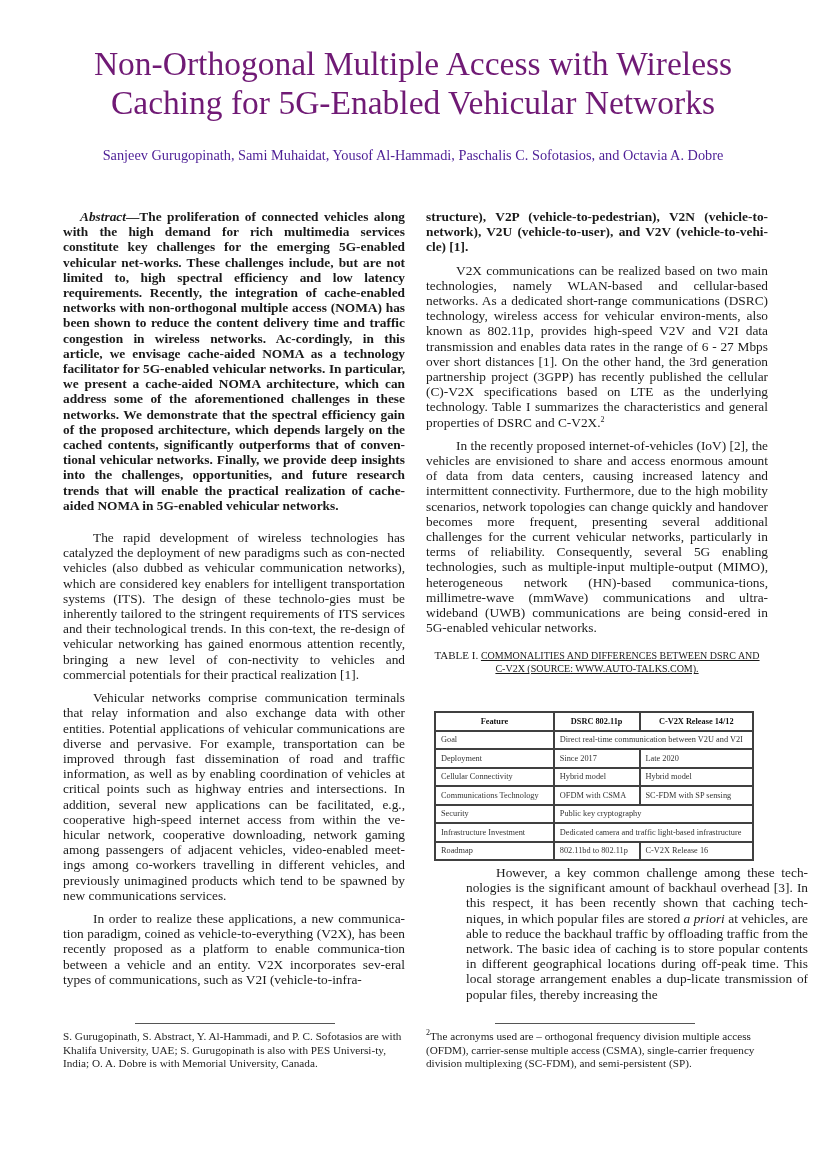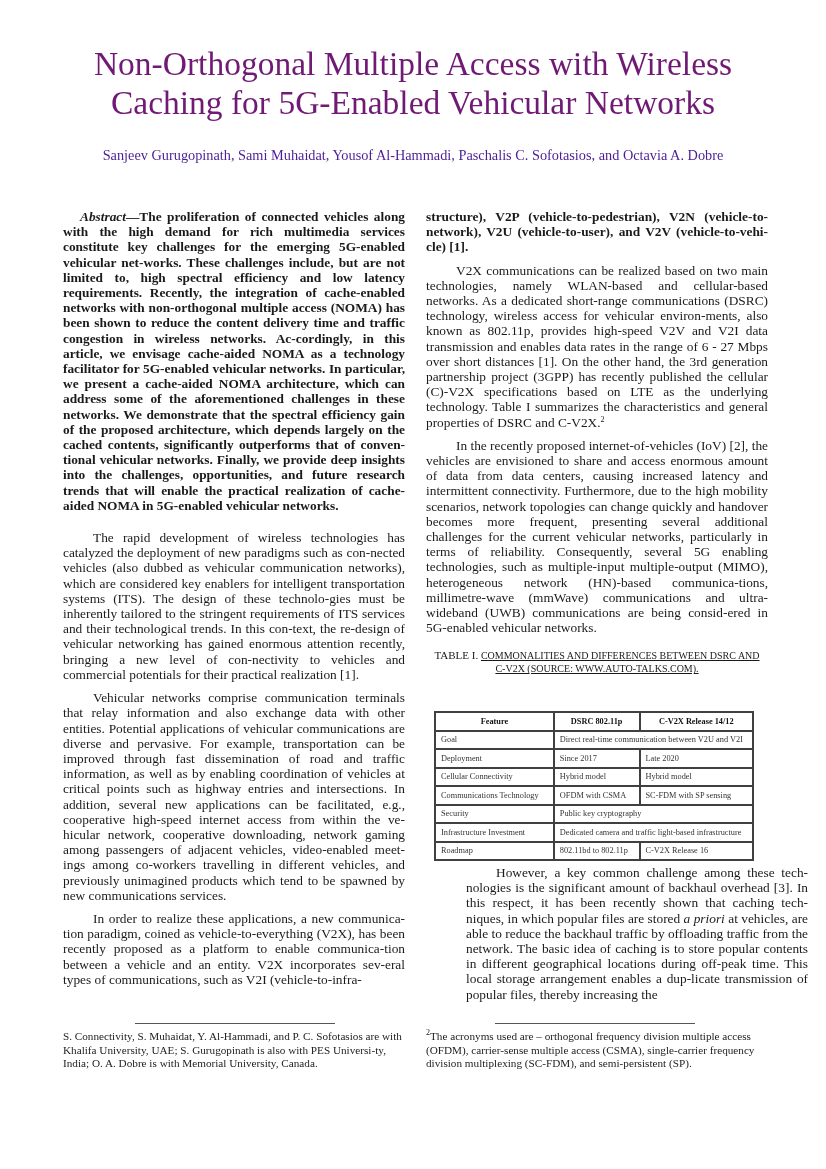--- a/index.html
+++ b/index.html
@@ -48,21 +48,21 @@
 <div class="col col-left">
   <p class="abstract"><span class="lead">Abstract</span><span>—</span><span>The proliferation of connected vehicles along with the high demand for rich multimedia services constitute key challenges for the emerging 5G-enabled vehicular net-works. These challenges include, but are not limited to, high spectral efficiency and low latency requirements. Recently, the integration of cache-enabled networks with non-orthogonal multiple access (NOMA) has been shown to reduce the content delivery time and traffic congestion in wireless networks.  Ac-cordingly, in this article, we envisage cache-aided NOMA as a technology facilitator for 5G-enabled vehicular networks. In particular, we present a cache-aided NOMA architecture, which can address some of the aforementioned challenges in these networks. We demonstrate that the spectral efficiency gain of the proposed architecture, which depends largely on the cached contents, significantly outperforms that of conven-tional vehicular networks. Finally, we provide deep insights into the challenges, opportunities, and future research trends that will enable the practical realization of cache-aided NOMA in 5G-enabled vehicular networks.</span></p>
 
 
   <p class="body">The rapid development of wireless technologies has catalyzed the deployment of new paradigms such as con-nected vehicles (also dubbed as vehicular communication networks), which are considered key enablers for intelligent transportation systems (ITS).  The design of these technolo-gies must be inherently tailored to the stringent requirements of ITS services and their technological trends. In this con-text, the re-design of vehicular networking has gained enormous attention recently, bringing a new level of con-nectivity to vehicles and commercial potentials for their practical realization [1].</p>
   <p class="body">Vehicular networks comprise communication terminals that relay information and also exchange data with other entities. Potential applications of vehicular communications are diverse and pervasive. For example, transportation can be improved through fast dissemination of road and traffic information, as well as by enabling coordination of vehicles at critical points such as highway entries and intersections. In addition, several new applications can be facilitated, e.g., cooperative high-speed internet access from within the ve-hicular network, cooperative downloading, network gaming among passengers of adjacent vehicles, video-enabled meet-ings among co-workers travelling in different vehicles, and previously unimagined products which tend to be spawned by new communications services.</p>
   <p class="body">In order to realize these applications, a new communica-tion paradigm, coined as vehicle-to-everything (V2X), has been recently proposed as a platform to enable communica-tion between a vehicle and an entity. V2X incorporates sev-eral types of communications, such as V2I (vehicle-to-infra-</p>
 </div>
 
 <div class="fn-rule" style="left:135px; top:1023px; width:200px;"></div>
-<div class="footnote" style="left:63px; top:1030px; width:342px;">S. Connectivity, S. Muhaidat, Y. Al-Hammadi, and P. C. Sofotasios are with Khalifa University, UAE; S. Gurugopinath is also with PES Universi-ty, India; O. A. Dobre is with Memorial University, Canada.</div>
+<div class="footnote" style="left:63px; top:1030px; width:342px;">S. Gurugopinath, S. Abstract, Y. Al-Hammadi, and P. C. Sofotasios are with Khalifa University, UAE; S. Gurugopinath is also with PES Universi-ty, India; O. A. Dobre is with Memorial University, Canada.</div>
 
 <div class="col col-right">
   <p class="body cont">structure), V2P (vehicle-to-pedestrian), V2N (vehicle-to-network), V2U (vehicle-to-user), and V2V (vehicle-to-vehi-cle) [1].</p>
   <p class="body"><span>V2X communications can be realized based on two main technologies, namely WLAN-based and cellular-based networks. As a dedicated short-range communications (DSRC) technology, wireless access for vehicular environ-ments, also known as 802.11p, provides high-speed V2V and V2I data transmission and enables data rates in the range of 6 - 27 Mbps over short distances [1]. On the other hand, the 3rd generation partnership project (3GPP) has recently published the cellular (C)-V2X specifications based on LTE as the underlying technology.  Table I summarizes the characteristics and general properties of DSRC and C-V2X.</span><span class="sup">2</span></p>
   <p class="body">In the recently proposed internet-of-vehicles (IoV) [2], the vehicles are envisioned to share and access enormous amount of data from data centers, causing increased latency and intermittent connectivity. Furthermore, due to the high mobility scenarios, network topologies can change quickly and handover becomes more frequent, presenting several additional challenges for the current vehicular networks, particularly in terms of reliability. Consequently, several 5G enabling technologies, such as multiple-input multiple-output (MIMO), heterogeneous network (HN)-based communica-tions, millimetre-wave (mmWave) communications and ultra-wideband (UWB) communications are being consid-ered in 5G-enabled vehicular networks.</p>
 
   <div class="table-caption">
     <span>TABLE I.</span>
     <span class="sc">COMMONALITIES AND DIFFERENCES BETWEEN DSRC AND</span><br>
     <span class="sc">C-V2X (SOURCE: WWW.AUTO-TALKS.COM).</span>

